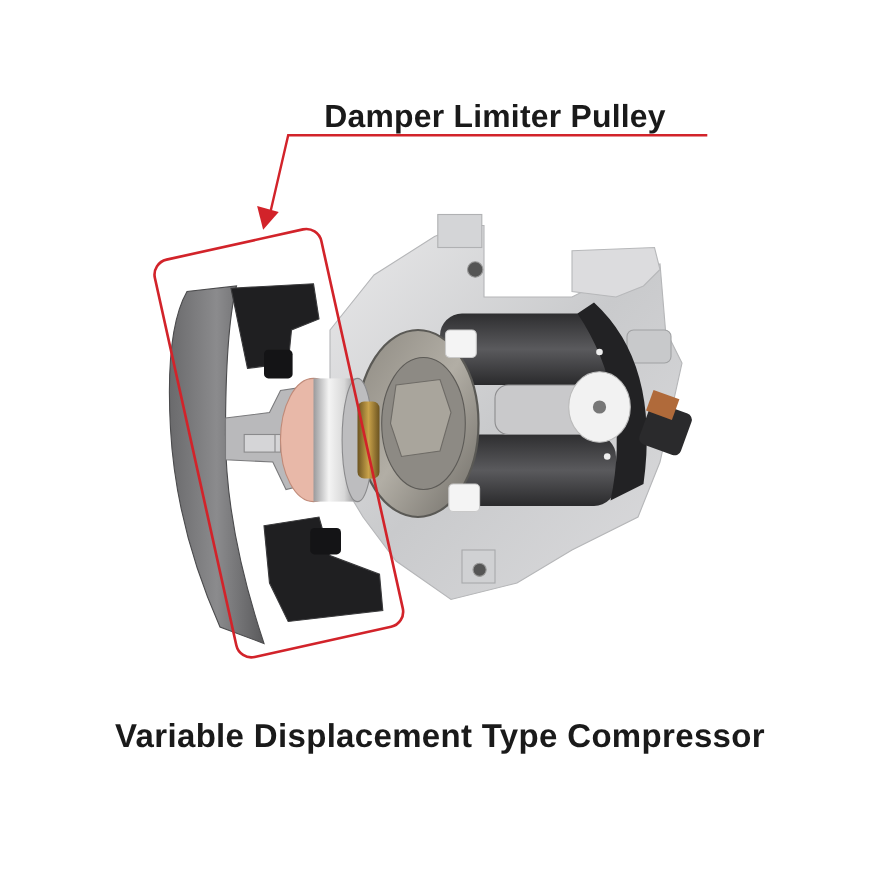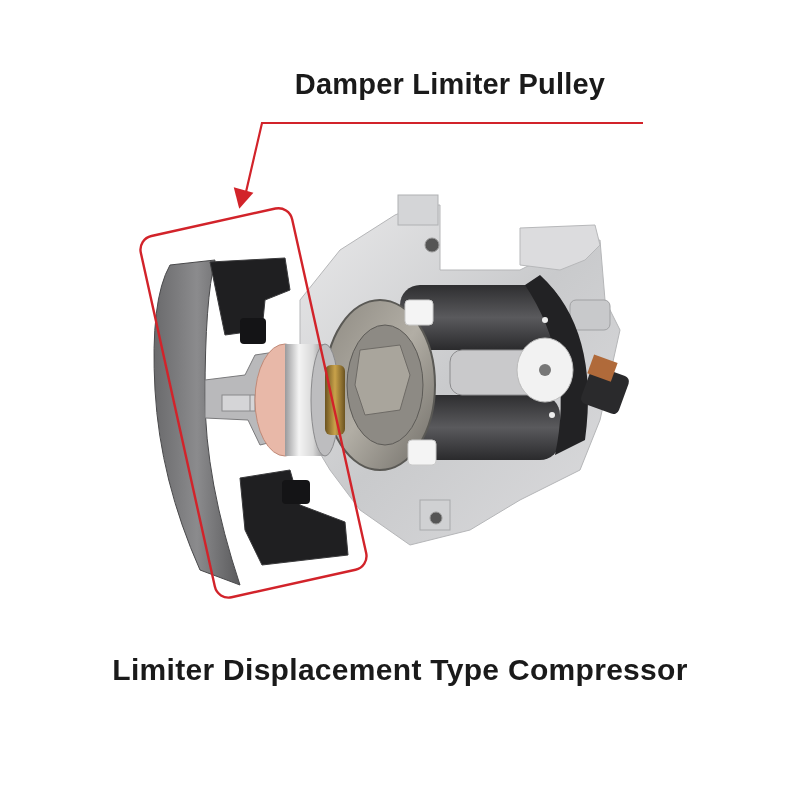--- a/index.html
+++ b/index.html
@@ -1,18 +1,18 @@
 <!DOCTYPE html>
 <html><head>
   <meta charset="utf-8">
   <style>
     html, body { margin: 0; padding: 0; background: #ffffff; }
     body { width: 800px; height: 800px; position: relative; overflow: hidden; font-family: "Liberation Sans", sans-serif; }
     .callout-title {
-      position: absolute; left: 0; top: 68px; width: 800px; text-align: center;
+      position: absolute; left: 0; top: 90px; width: 800px; text-align: center;
       padding-left: 100px; box-sizing: border-box;
       font-weight: bold; font-size: 29px; color: #1a1a1a; letter-spacing: 0.2px;
     }
     .caption {
       position: absolute; left: 0; top: 653px; width: 800px; text-align: center;
       font-weight: bold; font-size: 30px; color: #1a1a1a; letter-spacing: 0.3px;
     }
     svg.art { position: absolute; left: 0; top: 0; }
   </style>
 </head>
@@ -125,13 +125,13 @@
     <polyline points="643,123 262,123 246,192" fill="none" stroke="#d2232a" stroke-width="2.2"></polyline>
     <polygon points="233,188 253,192 240,209" fill="#d2232a" transform="rotate(4 243 198)"></polygon>
   </g>
 
   <g>
     <rect x="176" y="218" width="155" height="370" rx="14" ry="14" fill="none" stroke="#d2232a" stroke-width="2.4" transform="rotate(-12.5 253 403)"></rect>
   </g>
 </svg>
 
 <div class="callout-title">Damper Limiter Pulley</div>
-<div class="caption">Limiter Displacement Type Compressor</div>
+<div class="caption">Variable Displacement Type Compressor</div>
 
 </body></html>

